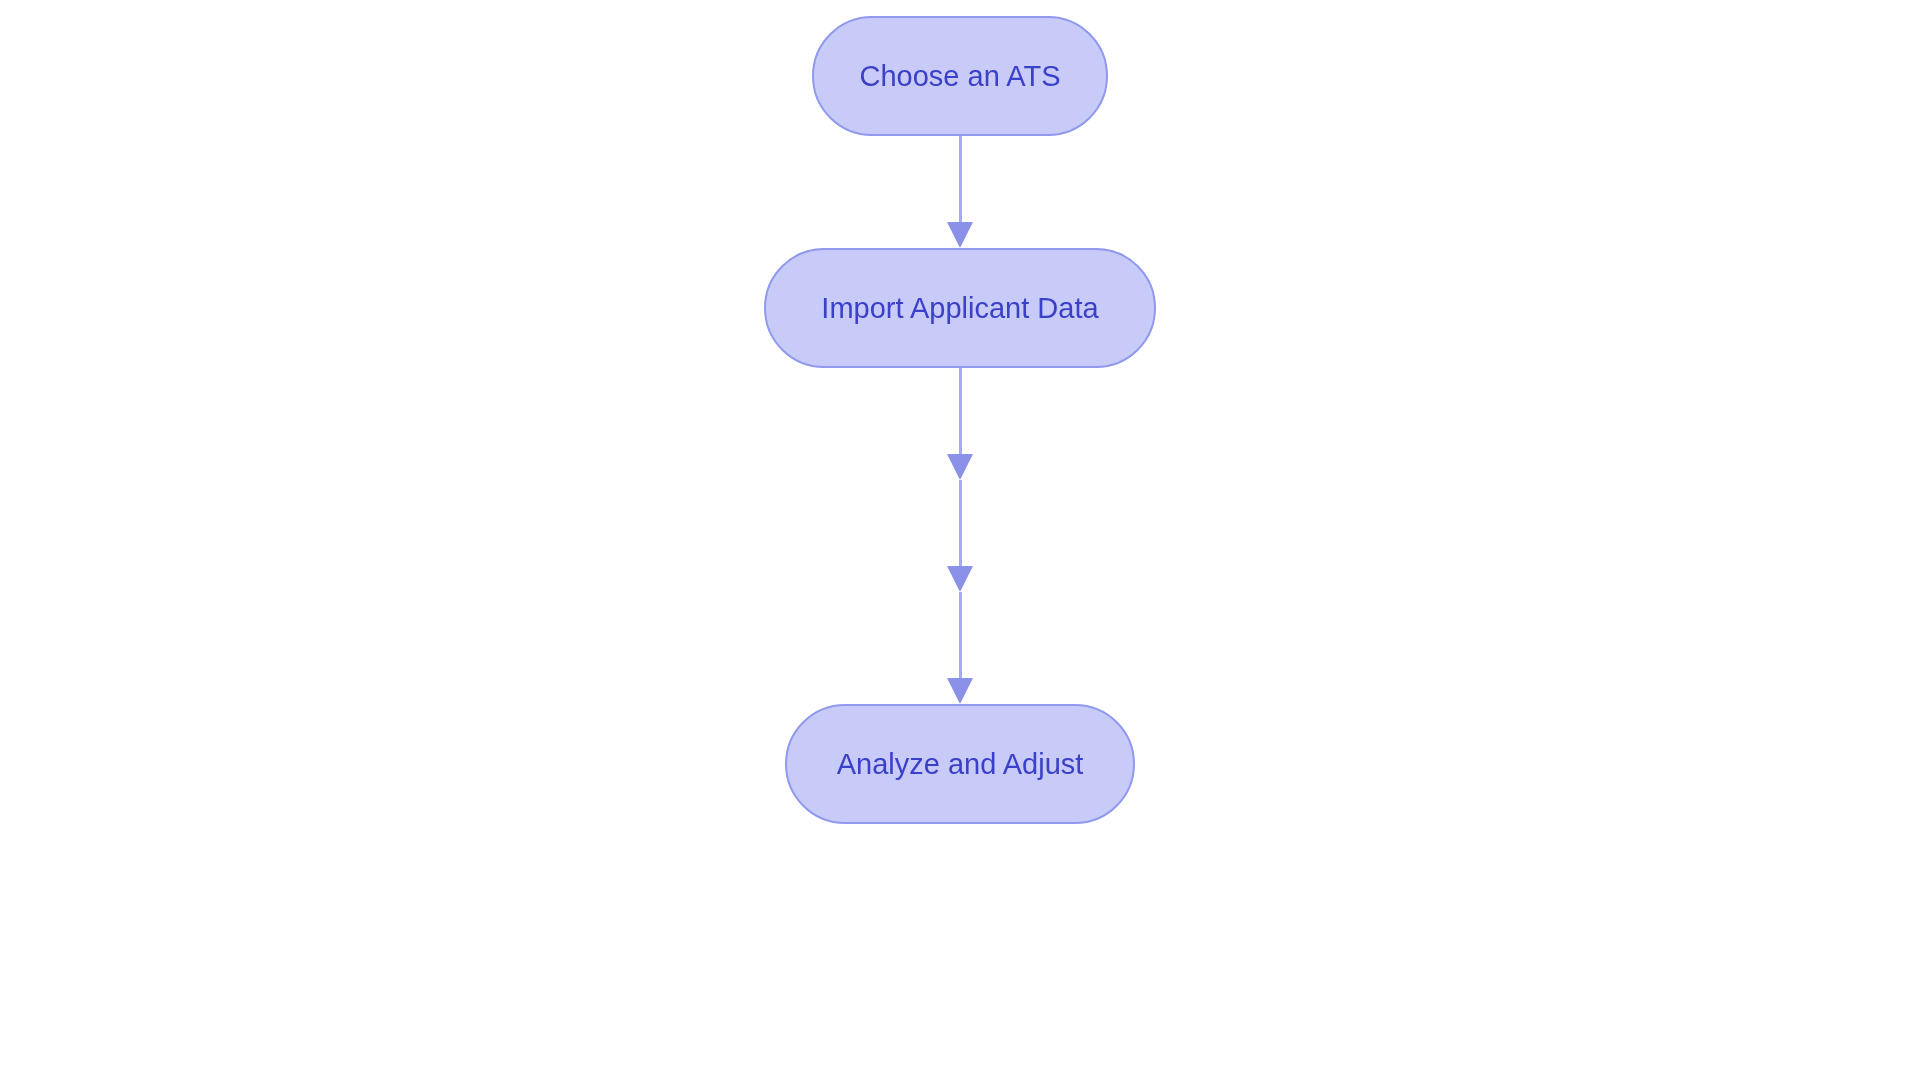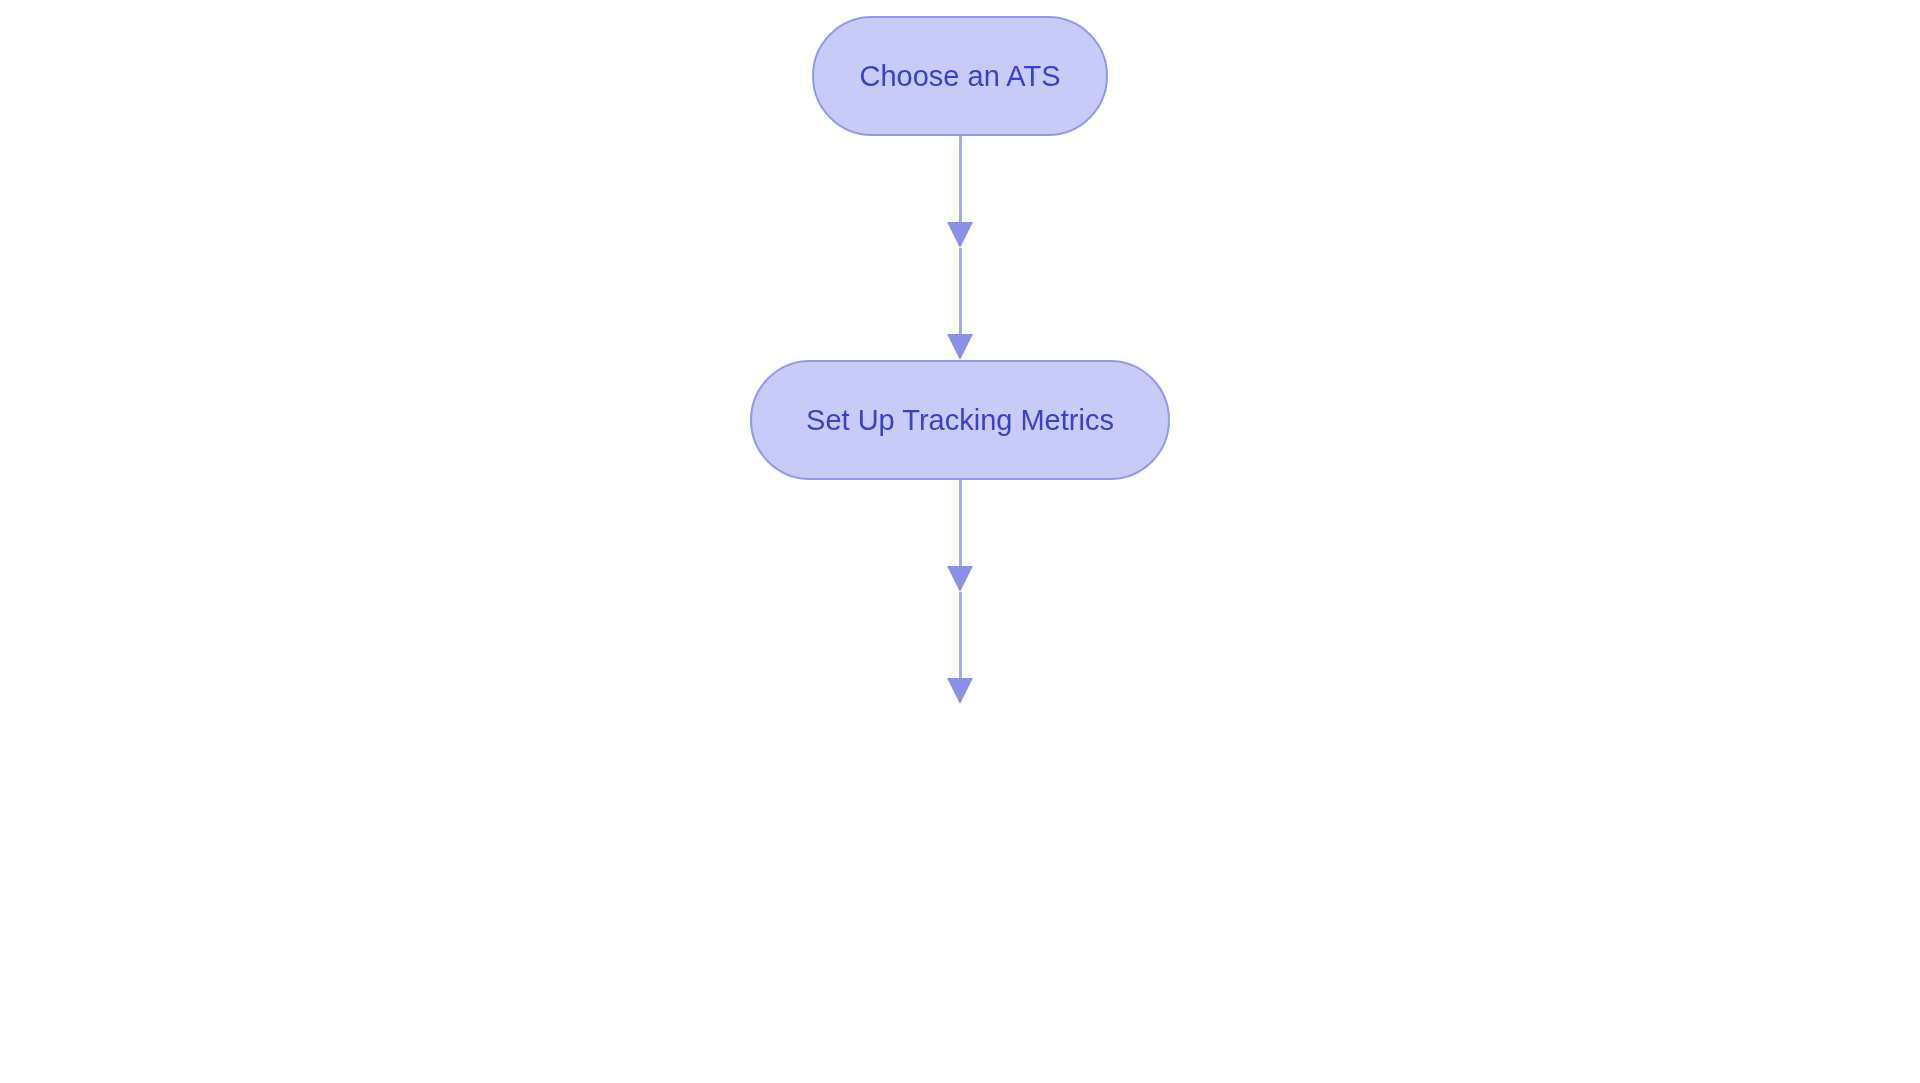--- a/index.html
+++ b/index.html
@@ -67,35 +67,38 @@
 
   <div class="node n0">
     <span class="node-label">Choose an ATS</span>
   </div>
 
   <div class="arrow">
     <div class="arrow-line"></div>
     <div class="arrow-head"></div>
   </div>
 
-
-  <div class="arrow">
-    <div class="arrow-line"></div>
-    <div class="arrow-head"></div>
-  </div>
-
-  <div class="node n2">
-    <span class="node-label">Set Up Tracking Metrics</span>
+  <div class="node n1">
+    <span class="node-label">Import Applicant Data</span>
   </div>
 
   <div class="arrow">
     <div class="arrow-line"></div>
     <div class="arrow-head"></div>
   </div>
 
 
   <div class="arrow">
     <div class="arrow-line"></div>
     <div class="arrow-head"></div>
   </div>
 
 
+  <div class="arrow">
+    <div class="arrow-line"></div>
+    <div class="arrow-head"></div>
+  </div>
+
+  <div class="node n4">
+    <span class="node-label">Analyze and Adjust</span>
+  </div>
+
 </div>
 
 </body></html>

